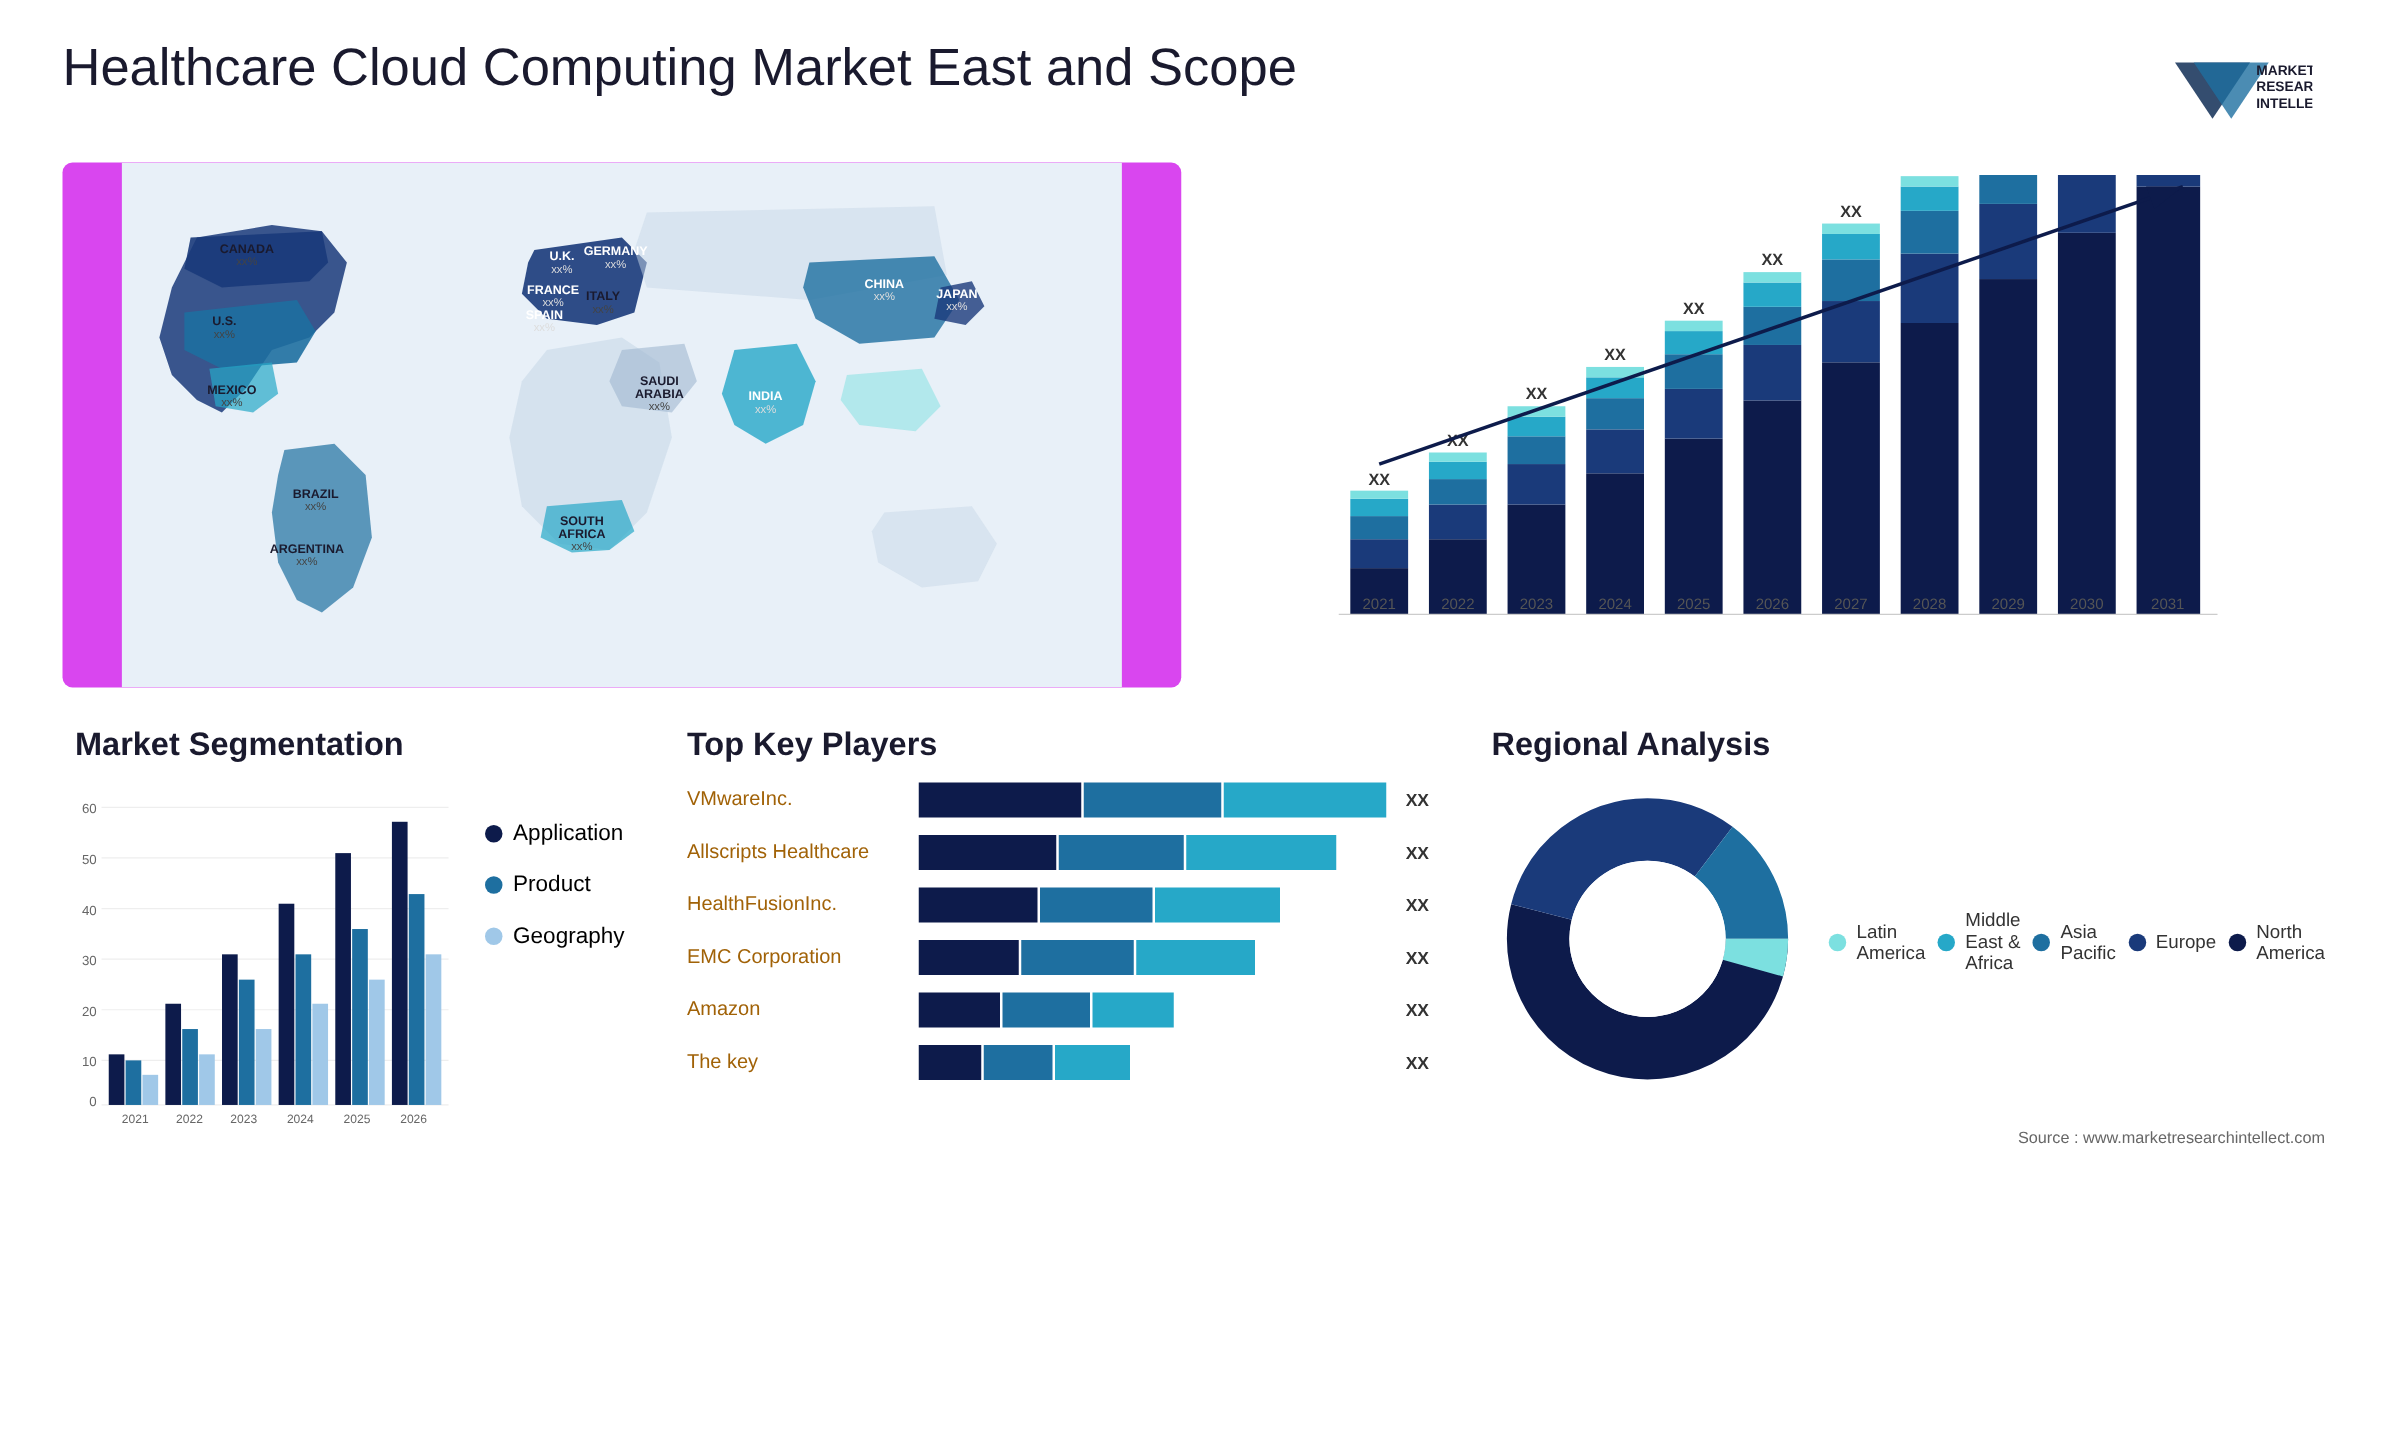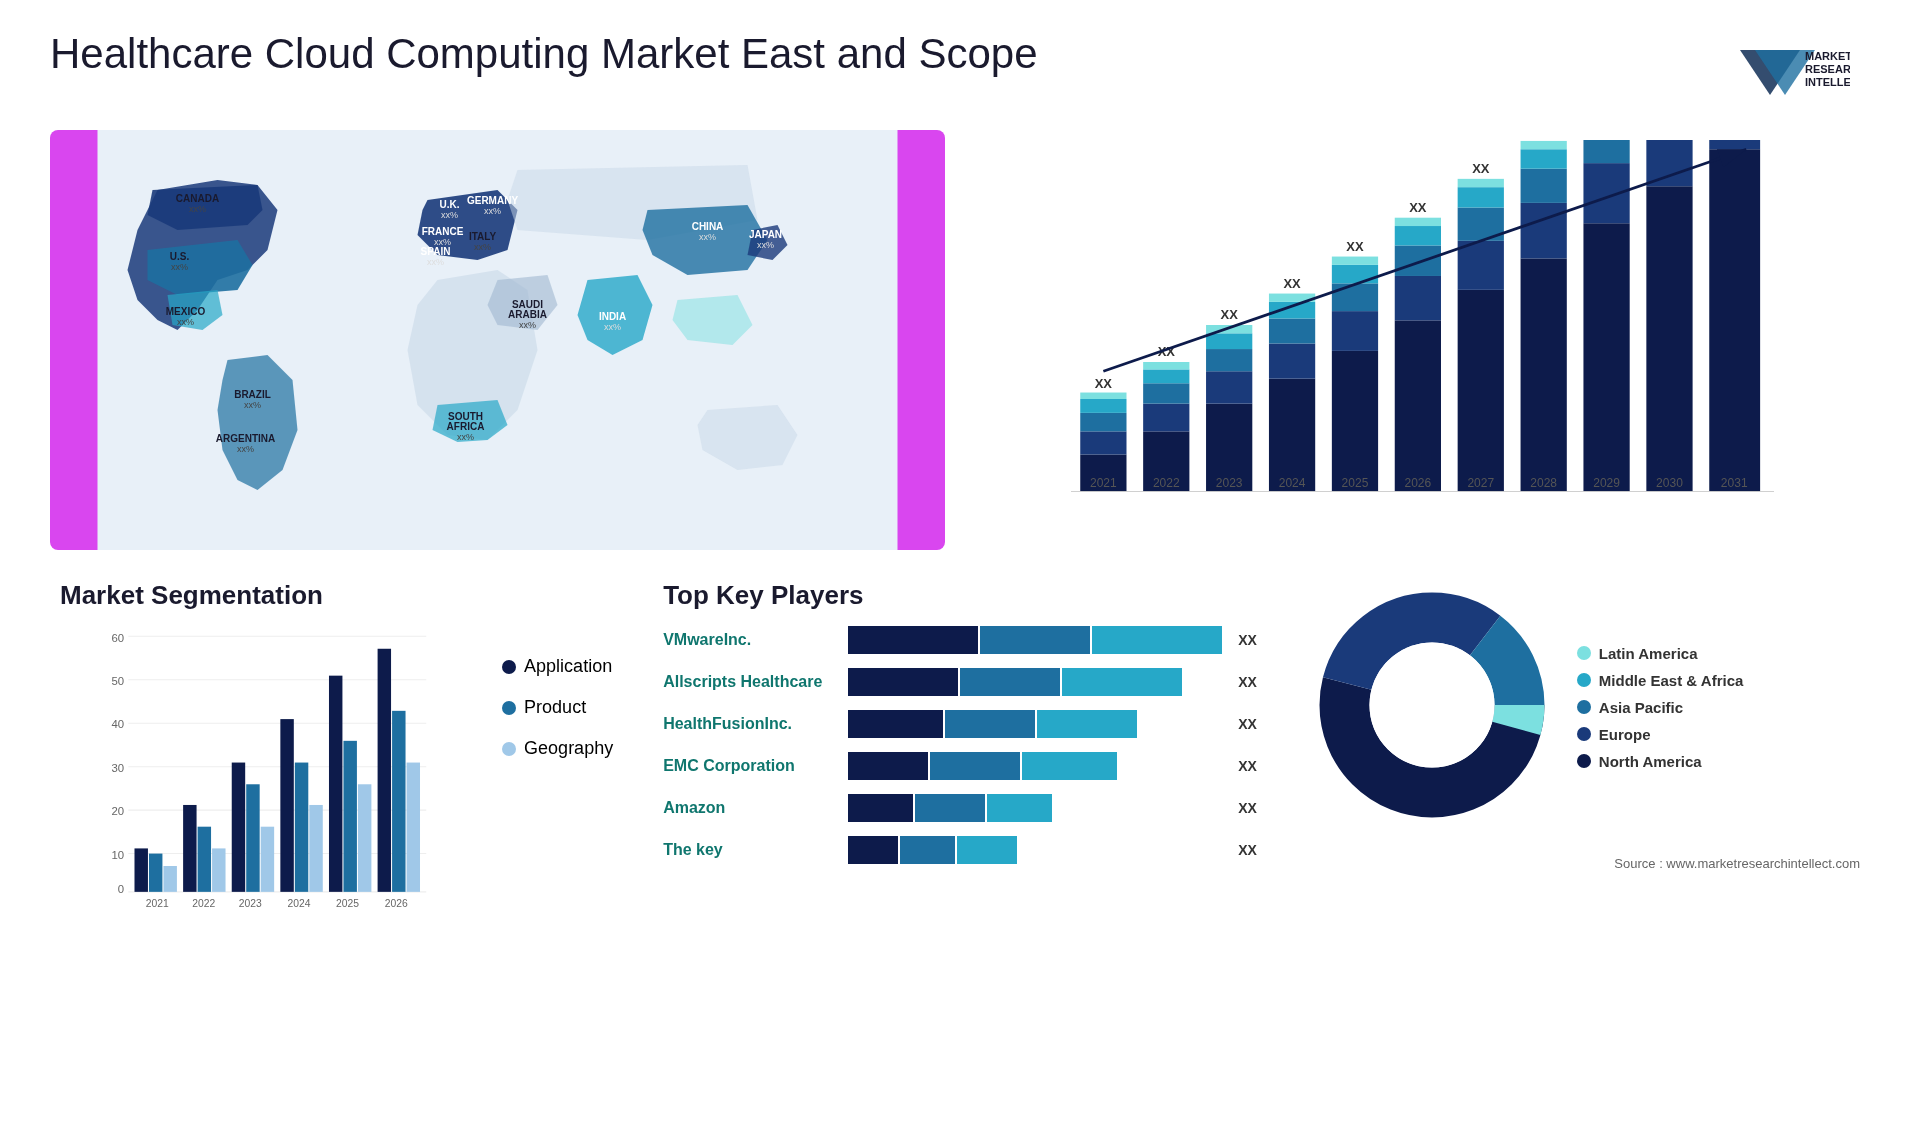--- a/index.html
+++ b/index.html
@@ -105,23 +105,22 @@
     .player-bar-item {
       display: flex;
       align-items: center;
       margin-bottom: 14px;
       gap: 10px;
     }
 
     .player-name {
       width: 175px;
       font-size: 16px;
-      color: #0f766e;
+      color: #a16207;
       flex-shrink: 0;
-      font-weight: bold;
     }
 
     .player-bar-wrap {
       flex: 1;
       height: 28px;
       display: flex;
       gap: 2px;
     }
 
     .player-bar-seg {
@@ -146,23 +145,21 @@
       gap: 20px;
       align-items: center;
     }
 
     .donut-svg-wrap {
       flex-shrink: 0;
     }
 
     .regional-legend {
       display: flex;
-      flex-direction: column;
       gap: 10px;
-      font-weight: bold;
     }
 
     .regional-legend-item {
       display: flex;
       align-items: center;
       gap: 8px;
       font-size: 15px;
       color: #333;
     }
 
@@ -511,20 +508,21 @@
         <div class="player-bar-wrap">
           <div class="player-bar-seg" style="width:50px; background:#0d1b4b;"></div>
           <div class="player-bar-seg" style="width:55px; background:#1e6fa0;"></div>
           <div class="player-bar-seg" style="width:60px; background:#26a8c8;"></div>
         </div>
         <span class="player-value">XX</span>
       </div>
     </div>
 
     <div class="regional-section">
+      <h2 class="section-title">Regional Analysis</h2>
       <div class="donut-container">
         <div class="donut-svg-wrap">
           <svg width="250" height="250" viewBox="0 0 200 200">
 
             <circle cx="100" cy="100" r="70" fill="none" stroke="#0d1b4b" stroke-width="40" stroke-dasharray="237 369" stroke-dashoffset="0"></circle>
 
             <circle cx="100" cy="100" r="70" fill="none" stroke="#1a3a7a" stroke-width="40" stroke-dasharray="138 469" stroke-dashoffset="-237"></circle>
 
             <circle cx="100" cy="100" r="70" fill="none" stroke="#1e6fa0" stroke-width="40" stroke-dasharray="126 481" stroke-dashoffset="-375"></circle>
 

